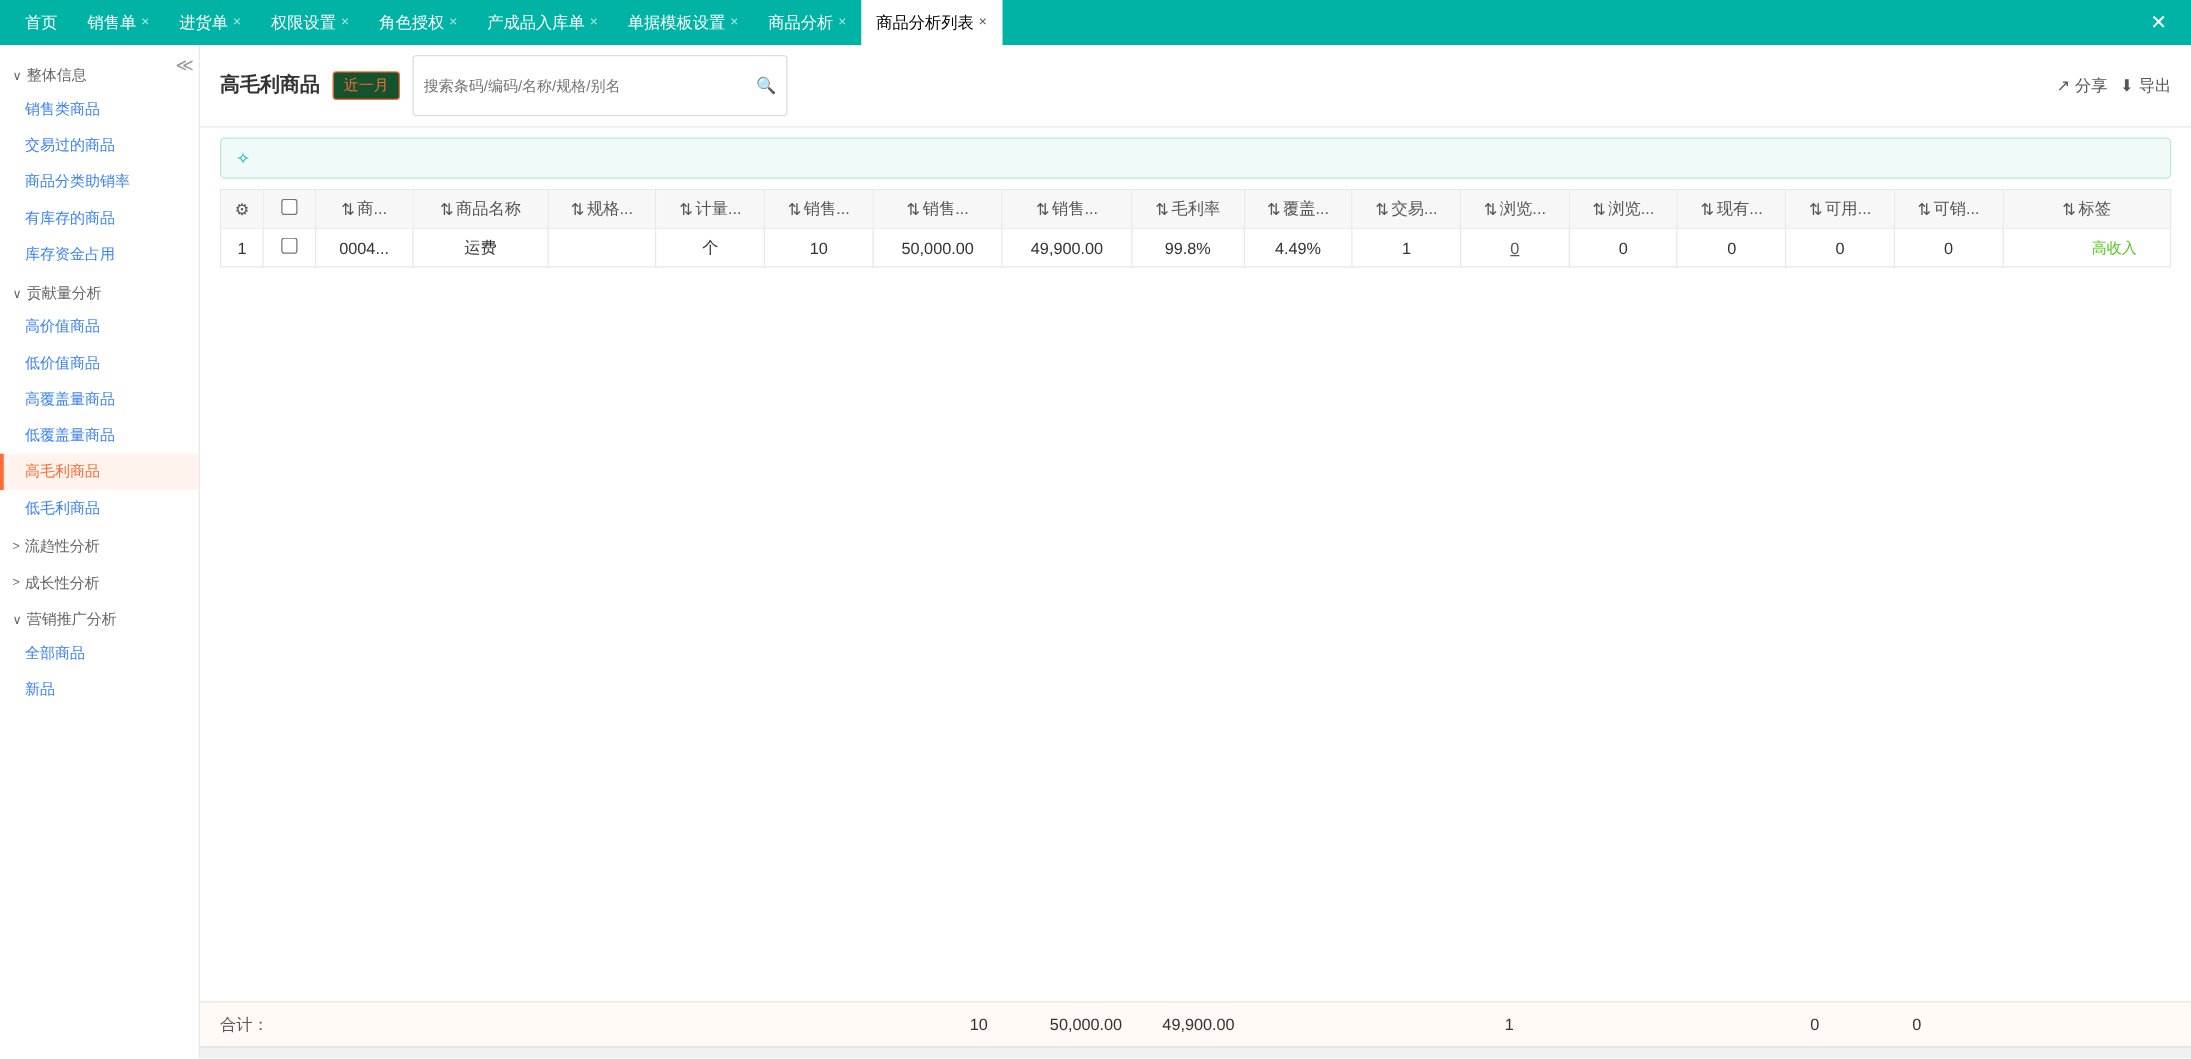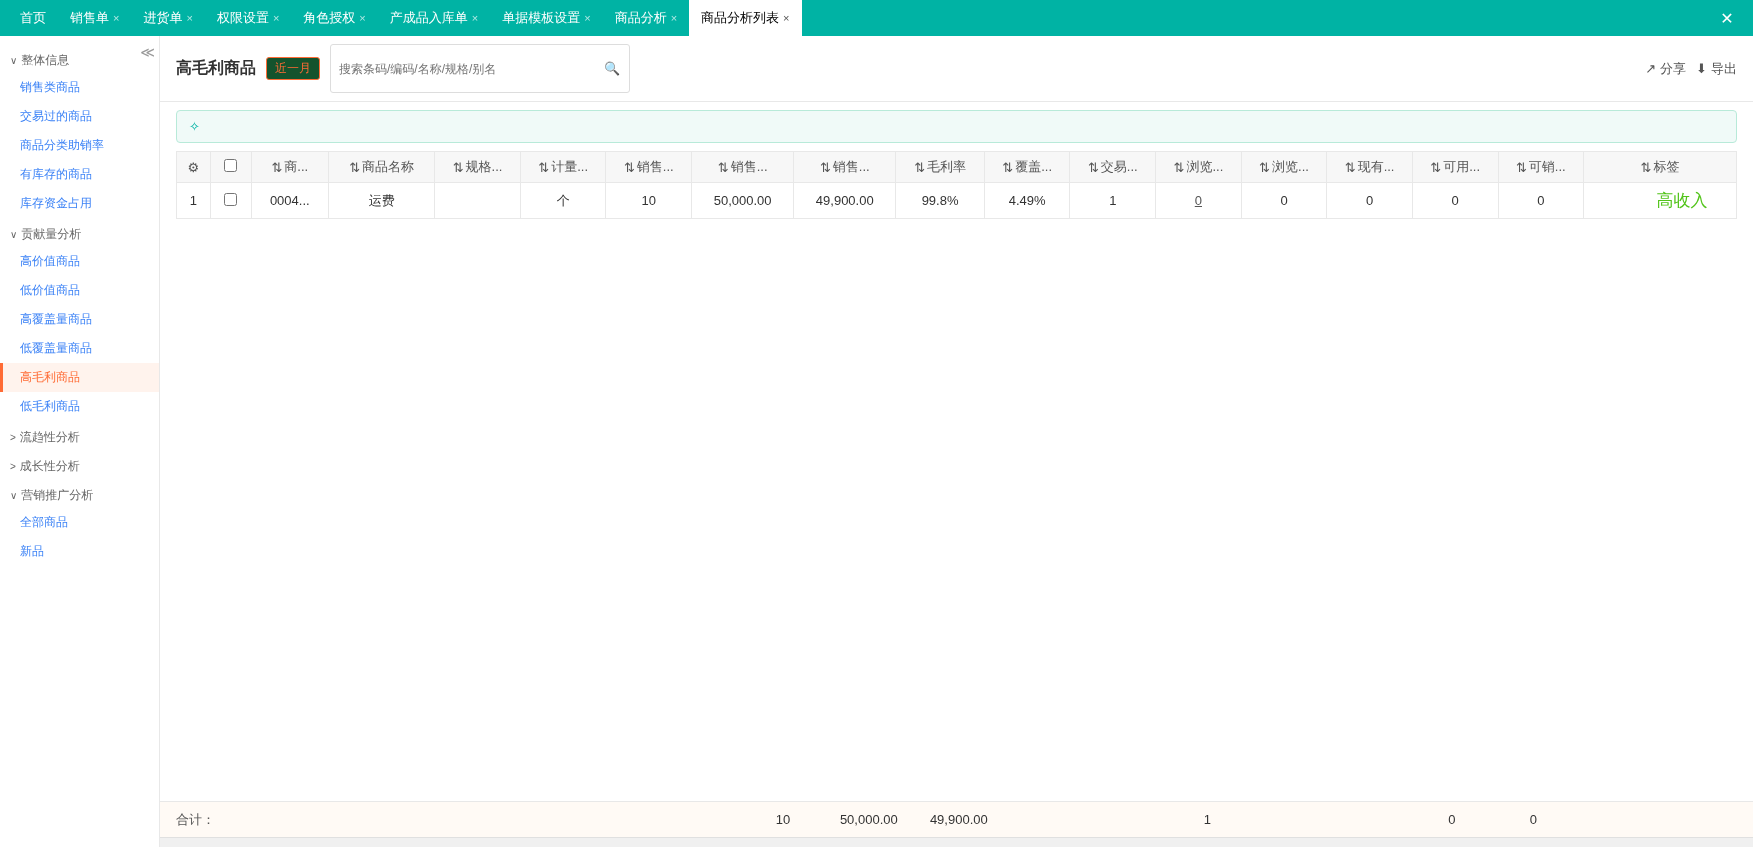--- a/index.html
+++ b/index.html
@@ -204,21 +204,21 @@
       display: inline-flex;
       align-items: center;
       gap: 2px;
     }
     tbody td {
       border: 1px solid #e8e8e8;
       padding: 6px 8px;
       text-align: center;
       color: #333;
     }
-    .tag-high { color: #52c41a; font-size: 17px; margin-left: 44px; }
+    .tag-high { color: #52c41a; font-size: 12px; margin-left: 44px; }
 
     
     .table-footer {
       display: flex;
       align-items: center;
       padding: 8px 16px;
       border-top: 1px solid #e8e8e8;
       background: #fffaf5;
       font-size: 12px;
       color: #555;

